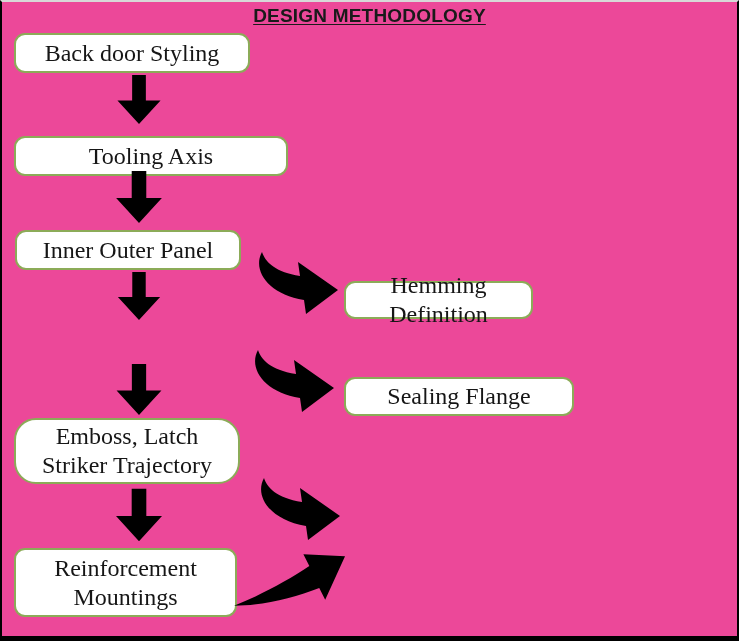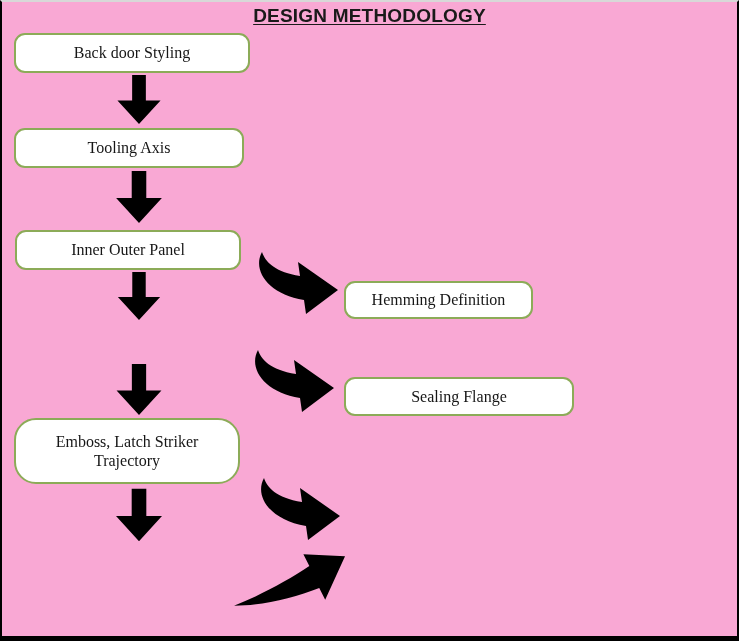--- a/index.html
+++ b/index.html
@@ -1,20 +1,20 @@
 <!DOCTYPE html>
 <html><head>
 <meta charset="utf-8">
 <style>
   html,body{margin:0;padding:0;background:#ffffff;}
   .frame{
     position:relative;
     width:739px;height:641px;
     box-sizing:border-box;
-    background:#f9a8d4;
+    background:#ec4899;
     border-left:2px solid #000000;
     border-right:2px solid #000000;
     border-bottom:5px solid #000000;
     border-top:2px solid #d8d8d8;
     overflow:hidden;
     font-family:"Liberation Serif", serif;
     padding-left:34px;
   }
   .title{
     position:absolute;
@@ -31,51 +31,54 @@
   .box{
     position:absolute;
     box-sizing:border-box;
     background:#ffffff;
     border:2px solid #8cab58;
     border-radius:11px;
     display:flex;
     align-items:center;
     justify-content:center;
     text-align:center;
-    font-size:16px;
+    font-size:24px;
     line-height:1.2;
     color:#161616;
     padding:2px 8px;
   }
   .arrow{position:absolute;display:block;}
 </style>
 </head>
 <body>
 
 <div class="frame">
 
   <div class="title">DESIGN METHODOLOGY</div>
 
   <div class="box" style="left:12px;top:31px;width:236px;height:40px;">
     <span>Back door Styling</span>
   </div>
 
-  <div class="box" style="left:12px;top:126px;width:230px;height:40px;">
+  <div class="box" style="left:12px;top:134px;width:274px;height:40px;">
     <span>Tooling Axis</span>
   </div>
 
   <div class="box" style="left:13px;top:228px;width:226px;height:40px;">
     <span>Inner Outer Panel</span>
   </div>
 
 
   <div class="box" style="left:12px;top:416px;width:226px;height:66px;border-radius:22px;">
     <span>Emboss, Latch Striker Trajectory</span>
   </div>
 
+  <div class="box" style="left:12px;top:546px;width:223px;height:69px;padding:2px 40px;">
+    <span>Reinforcement Mountings</span>
+  </div>
 
   <div class="box" style="left:342px;top:279px;width:189px;height:38px;">
     <span>Hemming Definition</span>
   </div>
 
   <div class="box" style="left:342px;top:375px;width:230px;height:39px;">
     <span>Sealing Flange</span>
   </div>
 
 

